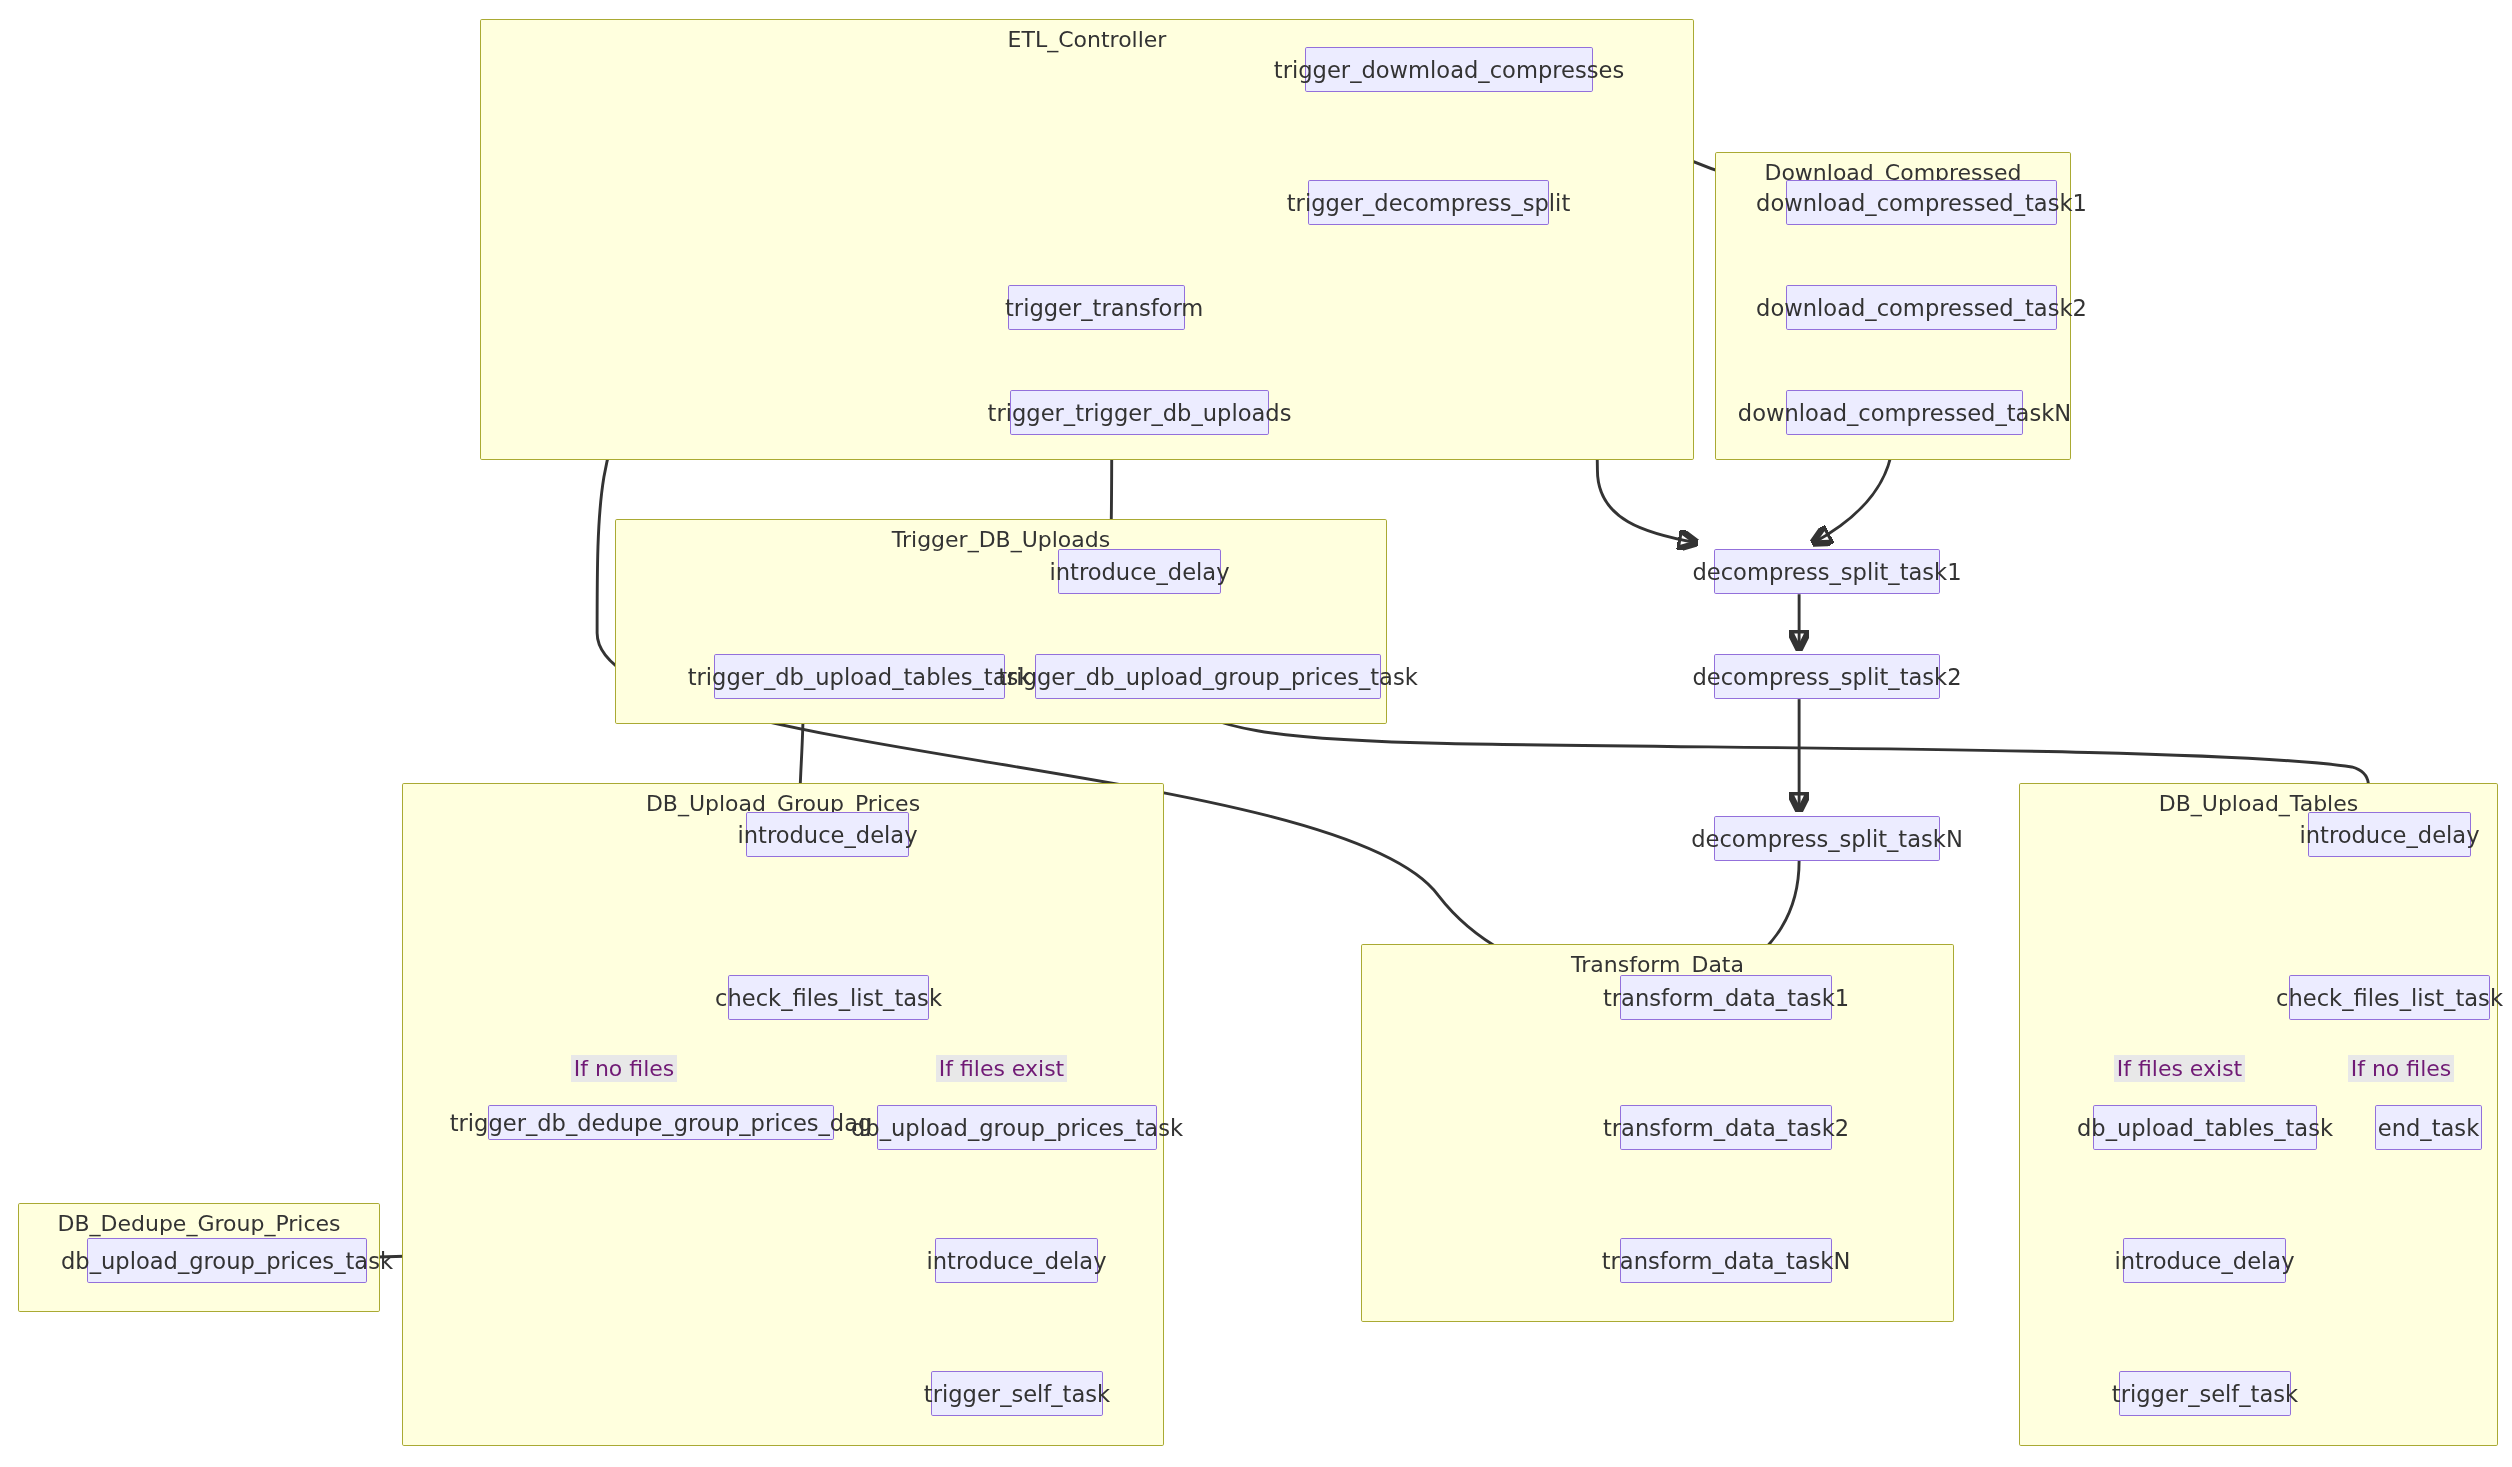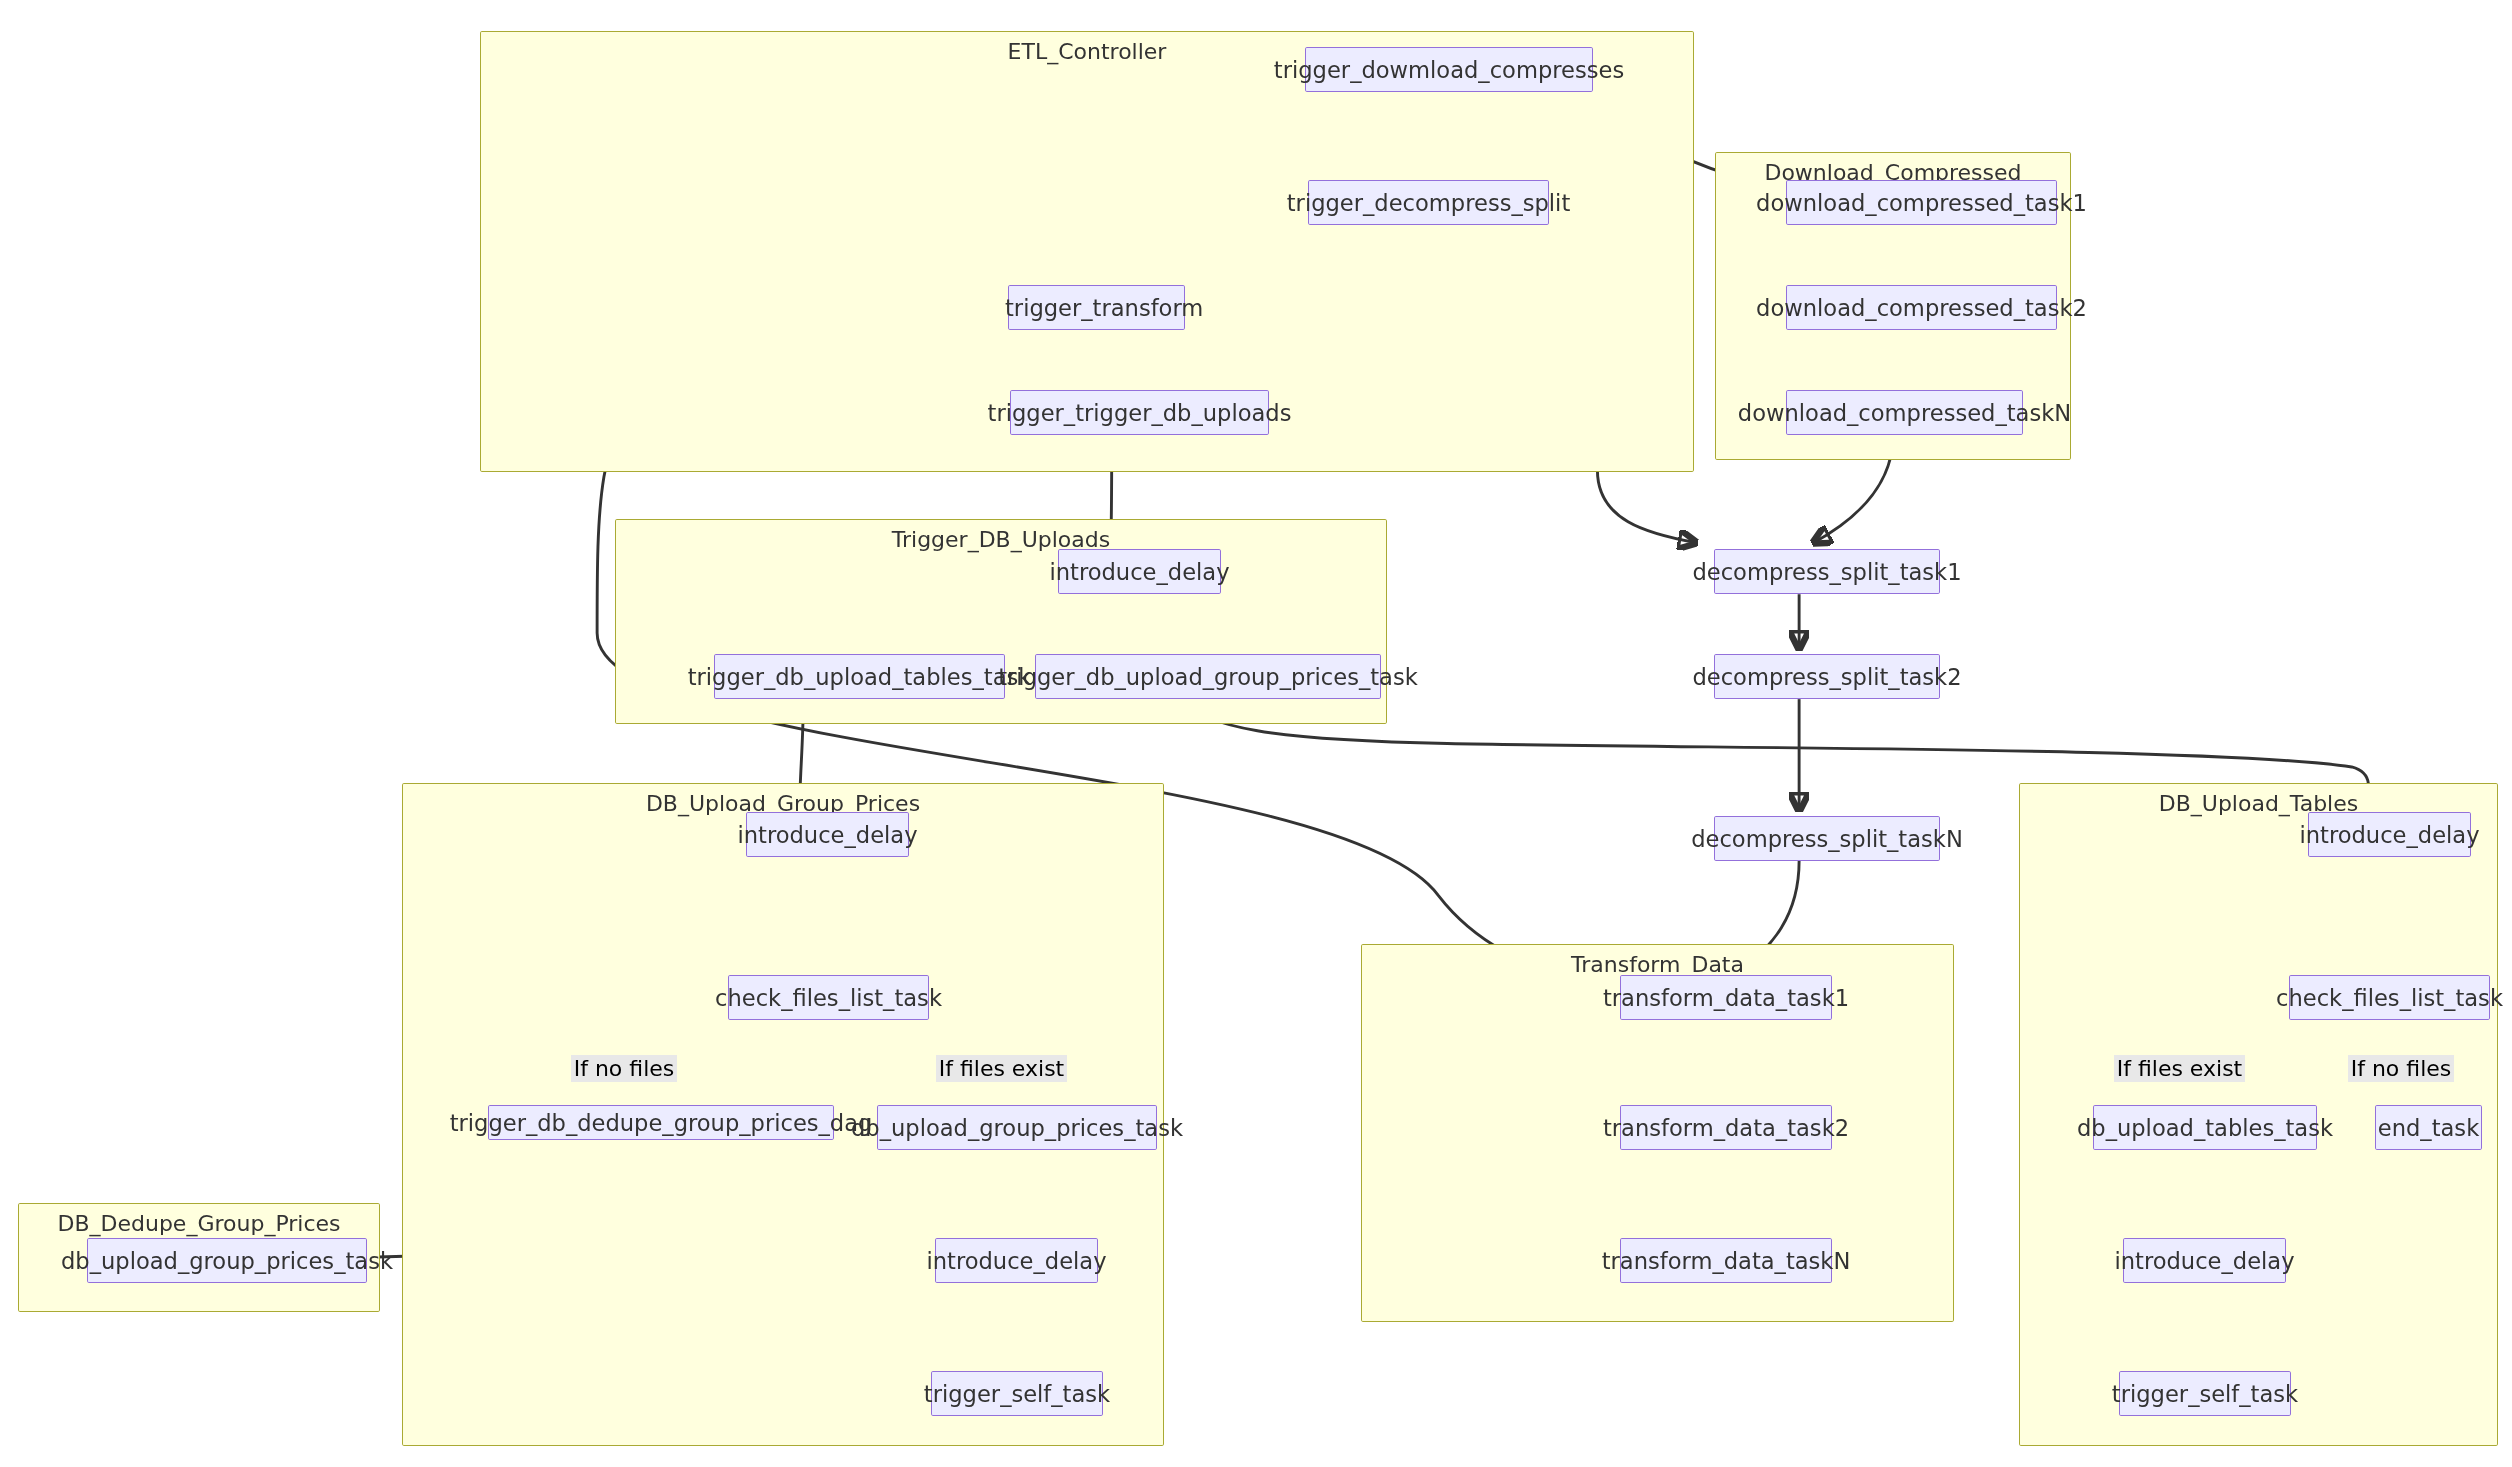--- a/index.html
+++ b/index.html
@@ -46,21 +46,21 @@
     font-size: 22.6px;
     color: #333333;
     white-space: nowrap;
     padding: 0 12.7px;
     margin-left: 28px;
   }
   .edge-label {
     position: absolute;
     background: #e8e8e8;
     font-size: 22px;
-    color: #000000;
+    color: #701a75;
     white-space: nowrap;
     padding: 0.9px 2.7px;
     line-height: 1.15;
   }
   svg.edges {
     position: absolute;
     left: 0;
     top: 0;
     width: 2512px;
     height: 1467px;
@@ -125,21 +125,21 @@
     <path marker-end="url(#arrow)" d="M 1093,1272 L 1093,1363"></path>
     <path marker-end="url(#arrow)" d="M 1093,1419 L 1093,1510"></path>
 
     <path marker-end="url(#arrow)" d="M 2610,948 L 2610,1072"></path>
     <path marker-end="url(#arrow)" d="M 2504,1128 C 2450,1148 2400,1158 2380,1175 C 2368,1186 2372,1200 2380,1216"></path>
     <path marker-end="url(#arrow)" d="M 2628,1128 C 2640,1148 2648,1160 2652,1175 C 2656,1188 2654,1202 2653,1216"></path>
     <path marker-end="url(#arrow)" d="M 2406,1272 L 2406,1363"></path>
     <path marker-end="url(#arrow)" d="M 2406,1419 L 2406,1510"></path>
   </svg>
 
-  <div class="cluster" style="left:480px;top:19px;width:1214px;height:441px;margin-top:12px;">
+  <div class="cluster" style="left:480px;top:19px;width:1214px;height:441px;">
     <div class="cluster-label">ETL_Controller</div>
   </div>
   <div class="node" style="left:1277px;top:47px;width:288px;height:45px;">
     <span>trigger_dowmload_compresses</span>
   </div>
   <div class="node" style="left:1280px;top:180px;width:241px;height:45px;">
     <span>trigger_decompress_split</span>
   </div>
   <div class="node" style="left:980px;top:285px;width:177px;height:45px;padding-left:28px;">
     <span>trigger_transform</span>

